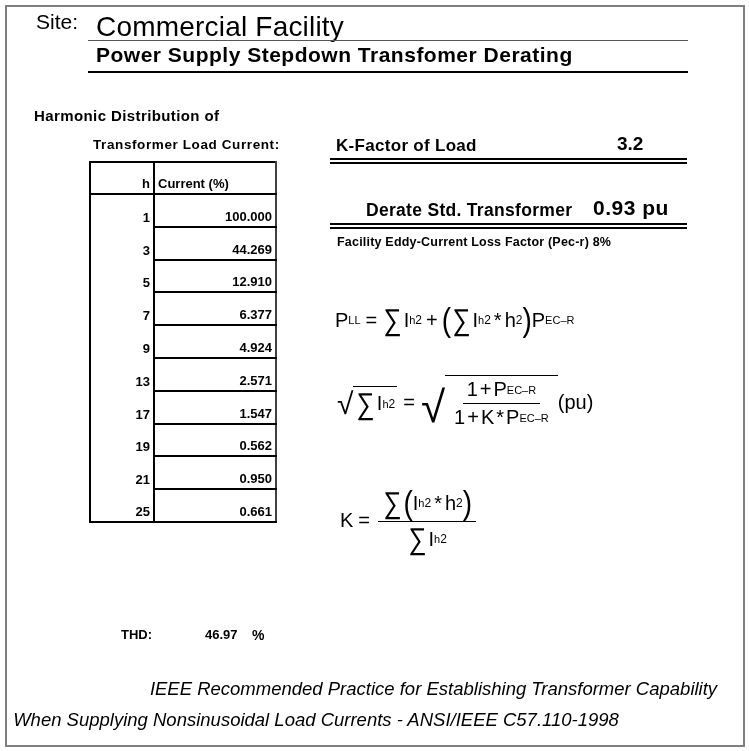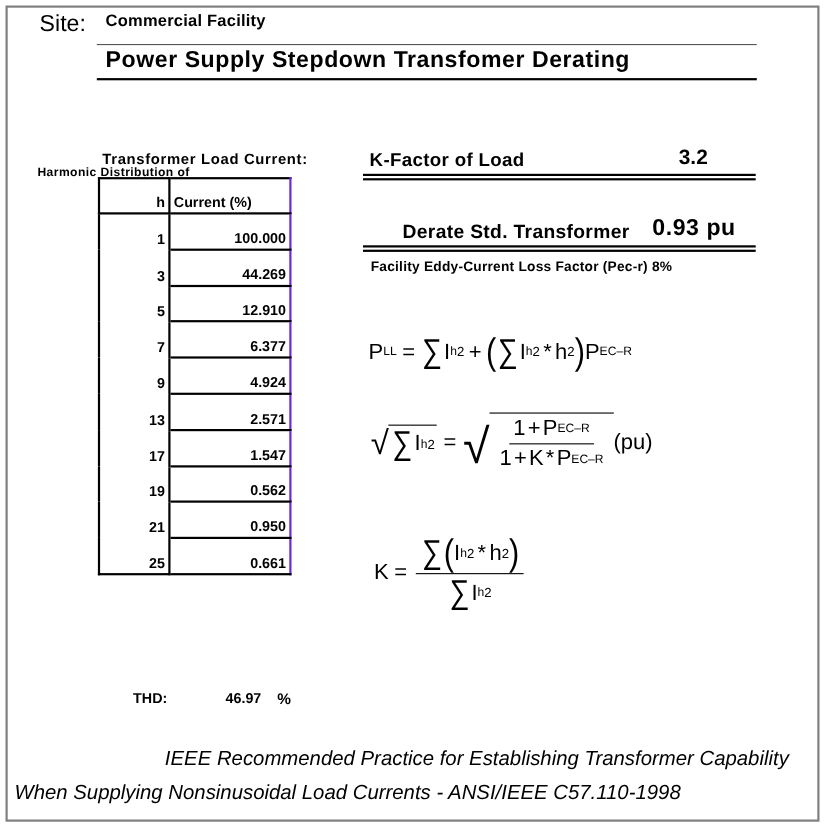--- a/index.html
+++ b/index.html
@@ -2,42 +2,42 @@
 <html><head>
 <meta charset="utf-8">
 <style>
   html, body { margin: 0; padding: 0; background: #ffffff; }
   body { width: 749px; height: 751px; position: relative; overflow: hidden;
          font-family: "Liberation Sans", sans-serif; color: #000; }
   .frame { position: absolute; left: 5px; top: 5px; width: 736px; height: 738px;
            border: 2px solid #7f7f7f; box-sizing: content-box; }
   .abs { position: absolute; white-space: nowrap; }
   .site-label { left: 36px; top: 10px; font-size: 21px; }
-  .site-name { left: 96px; top: 11px; font-size: 15px; font-weight: bold; letter-spacing: 0.2px; }
+  .site-name { left: 96px; top: 11px; font-size: 28px; font-weight: normal; letter-spacing: 0.2px; }
   .line1 { left: 88px; top: 40px; width: 600px; height: 0; border-top: 1px solid #555; }
   .doc-title { left: 96px; top: 43px; font-size: 21px; font-weight: bold; letter-spacing: 0.5px; }
   .line2 { left: 88px; top: 71px; width: 600px; height: 0; border-top: 2px solid #000; }
 
-  .harm1 { left: 34px; top: 107px; font-size: 11px; font-weight: bold; letter-spacing: 0.4px; margin-top: 44px; }
+  .harm1 { left: 34px; top: 107px; font-size: 15px; font-weight: bold; letter-spacing: 0.4px; }
   .harm2 { left: 93px; top: 137px; font-size: 13.5px; font-weight: bold; letter-spacing: 0.6px; }
 
   .kf-label { left: 336px; top: 136px; font-size: 17px; font-weight: bold; letter-spacing: 0.3px; }
   .kf-value { left: 617px; top: 133px; font-size: 19px; font-weight: bold; }
   .dbl { height: 2px; border-top: 2px solid #000; border-bottom: 2px solid #000; }
   .kf-line { left: 330px; top: 158px; width: 357px; }
   .der-label { left: 338px; top: 200px; font-size: 17.5px; font-weight: bold; letter-spacing: 0.3px; margin-left: 28px; }
   .der-value { left: 593px; top: 196px; font-size: 21px; font-weight: bold; letter-spacing: 0.5px; }
   .der-line { left: 330px; top: 223px; width: 357px; }
   .eddy { left: 337px; top: 235px; font-size: 12.5px; font-weight: bold; letter-spacing: 0.2px; }
 
   table.harm { position: absolute; left: 89px; top: 161px; border-collapse: collapse;
                font-size: 13px; font-weight: bold; }
   table.harm td { height: 31px; padding: 0 3px 0 0; text-align: right; vertical-align: bottom; padding-bottom: 2px; box-sizing: border-box; }
   table.harm .hcol { width: 64px; border-left: 2px solid #000; border-right: 2px solid #000; }
-  table.harm .ccol { width: 110px; border-right: 2px solid #6d28d9; border-bottom: 2px solid #000; }
+  table.harm .ccol { width: 122px; border-right: 2px solid #404040; border-bottom: 2px solid #000; }
   table.harm tr.head td { border-top: 2px solid #000; border-bottom: 2px solid #000; height: 32px; }
   table.harm tr.head td.ccol { text-align: left; padding-left: 3px; }
   table.harm tr.last td { border-bottom: 2px solid #000; }
   table.harm tr.body td { height: 32.8px; }
 
   .thd-label { left: 121px; top: 627px; font-size: 13px; font-weight: bold; }
   .thd-value { left: 205px; top: 627px; font-size: 13px; font-weight: bold; }
   .thd-unit { left: 252px; top: 627px; font-size: 14px; font-weight: bold; }
 
   .math { font-family: "Liberation Sans", sans-serif; font-size: 20px; }

